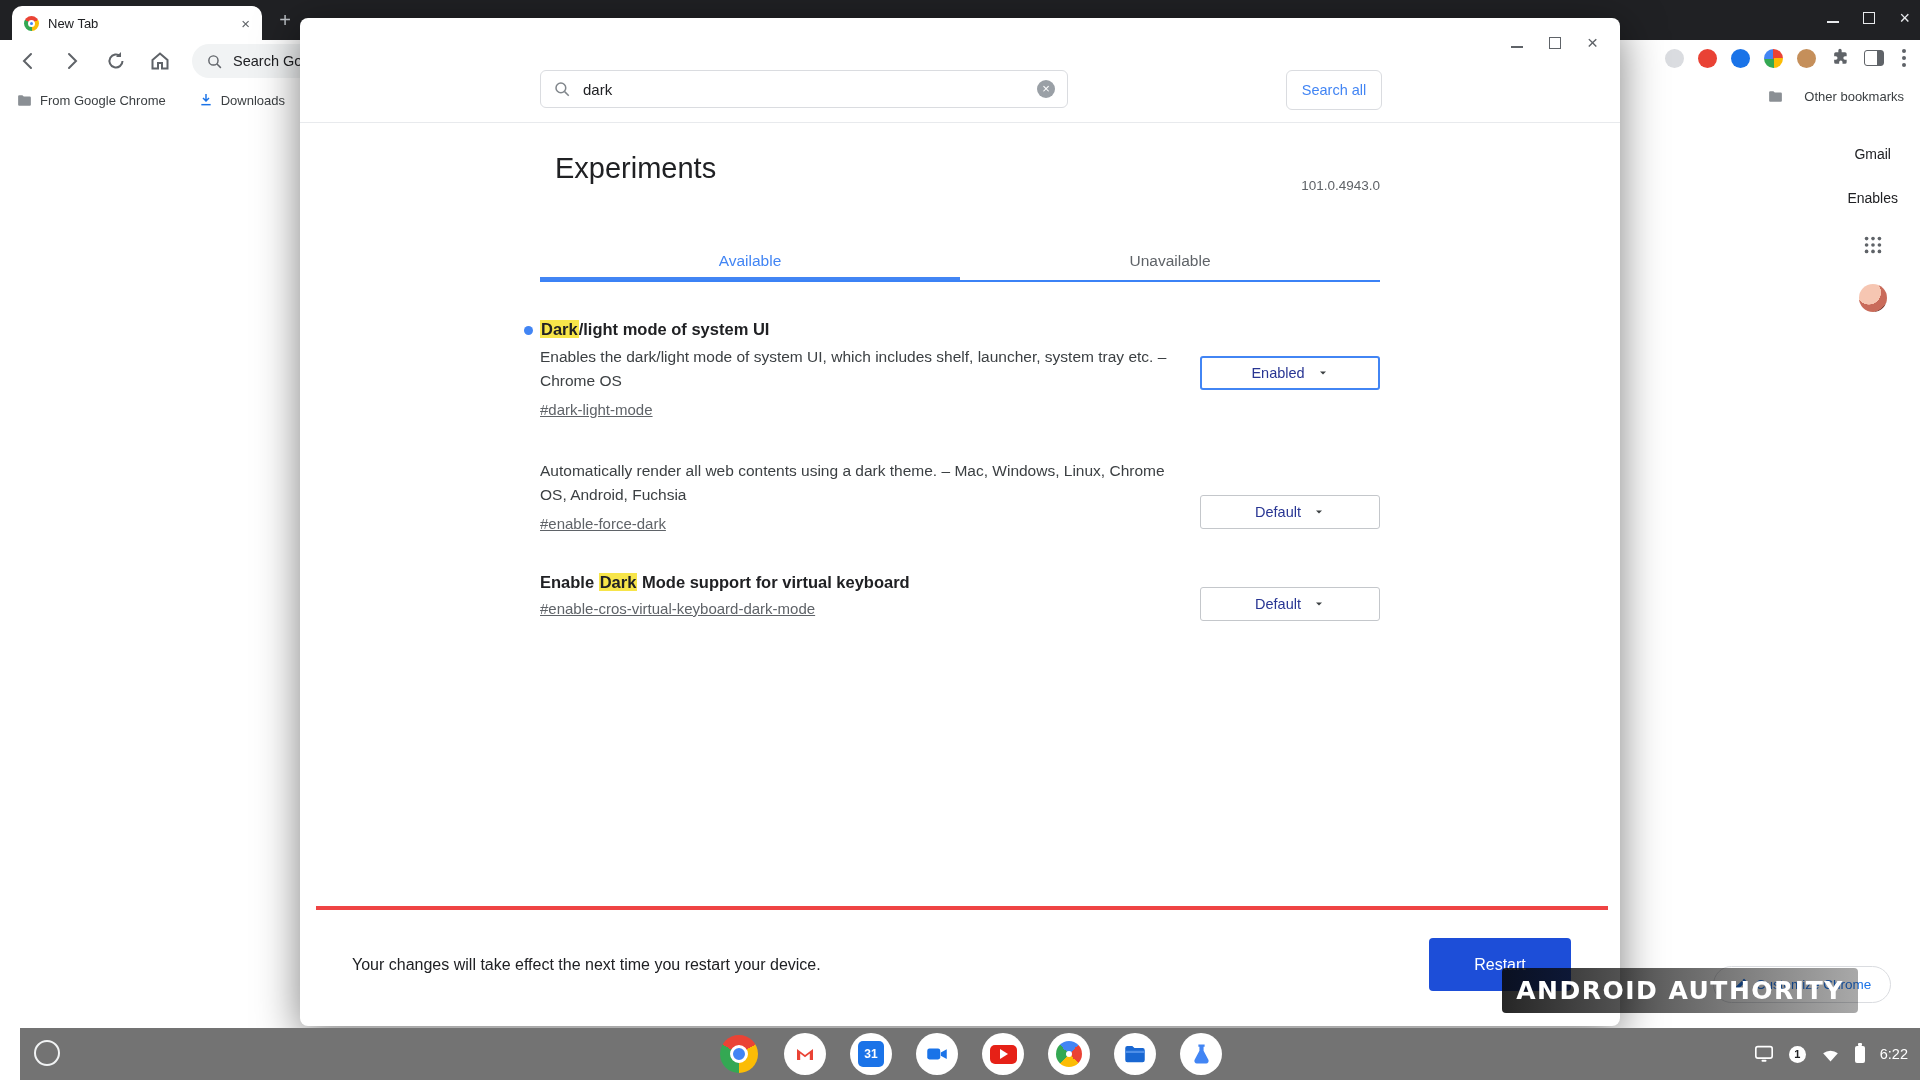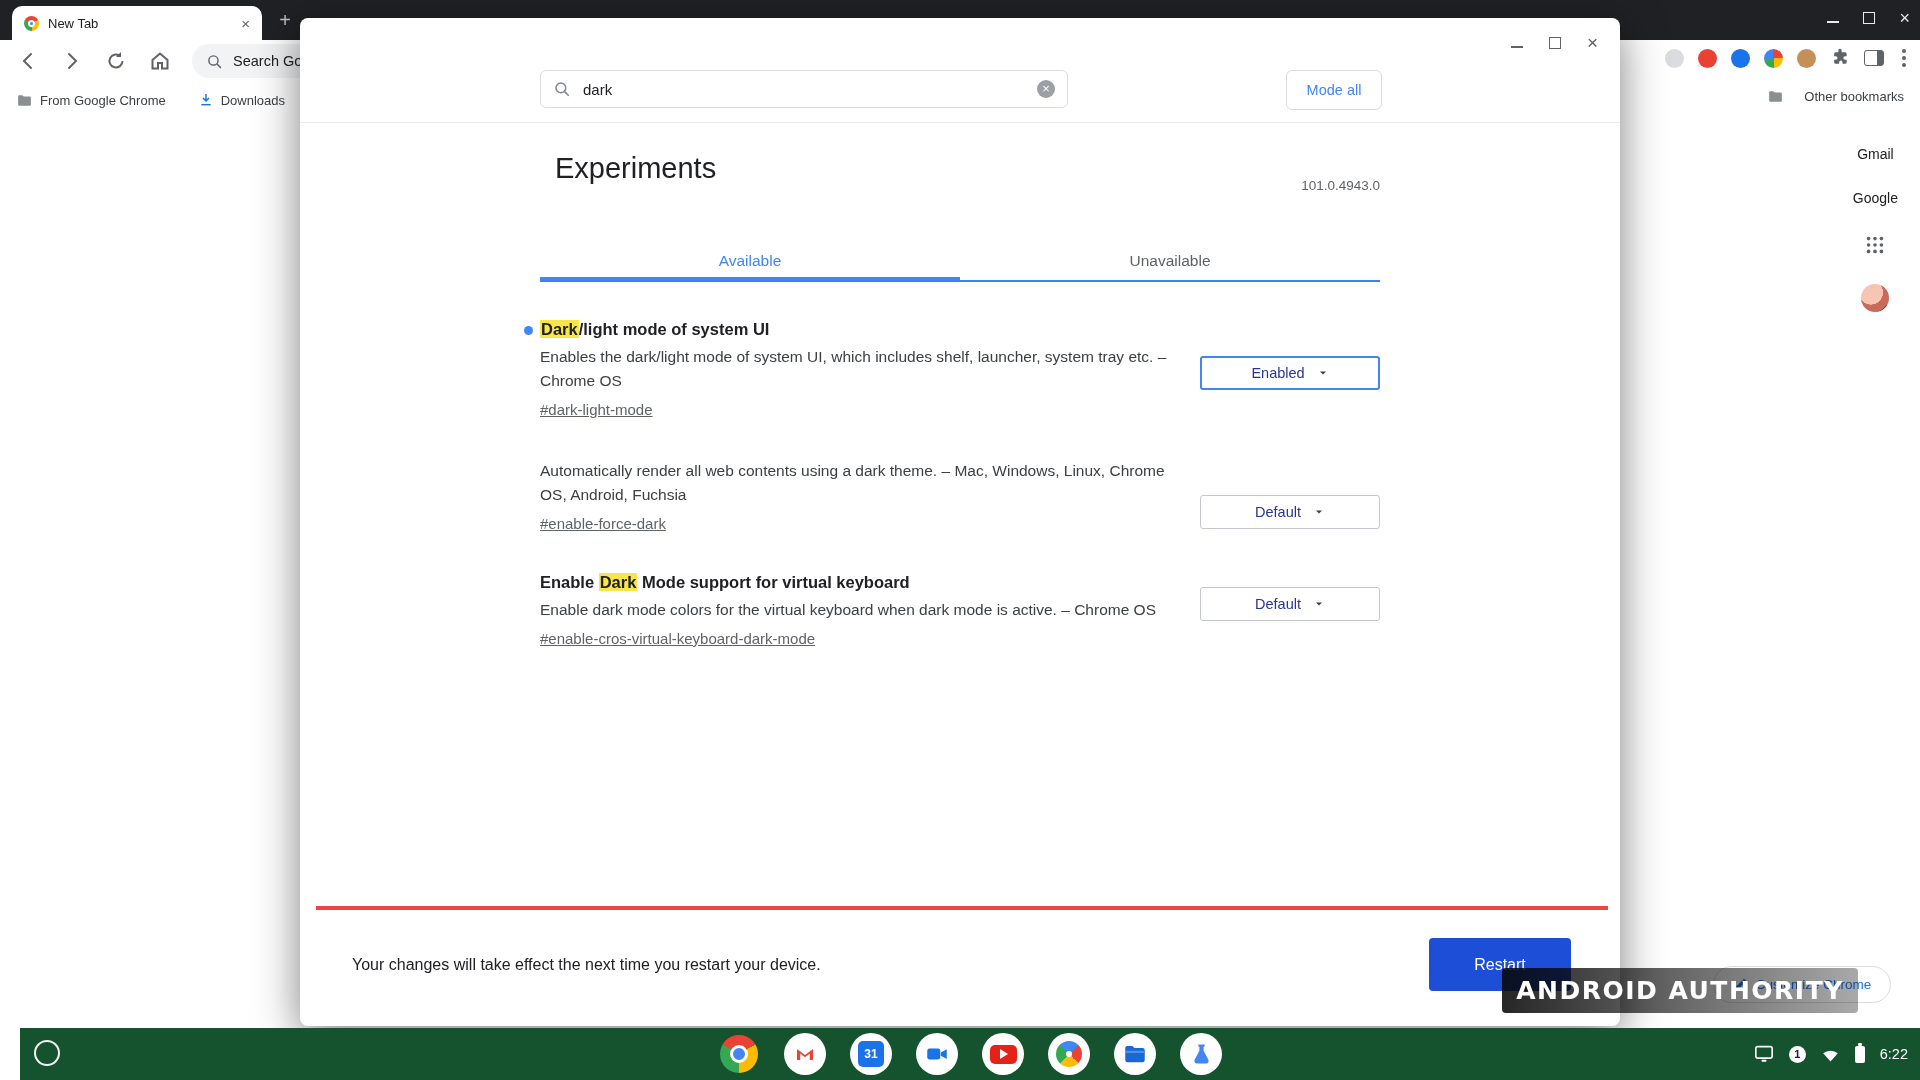--- a/index.html
+++ b/index.html
@@ -94,21 +94,21 @@
   
   .customize{position:absolute;left:1713px;top:966px;width:178px;height:37px;background:#fff;
        border:1px solid #dadce0;border-radius:19px;display:flex;align-items:center;justify-content:center;
        gap:8px;font-size:13.5px;color:#1a73e8;z-index:30;box-sizing:border-box;}
   .watermark{position:absolute;left:1502px;top:968px;width:356px;height:45px;border-radius:4px;
        background:linear-gradient(90deg,rgba(8,8,8,.88),rgba(8,8,8,.35));display:flex;align-items:center;
        justify-content:center;color:#fff;font-weight:700;font-size:25px;letter-spacing:1.5px;z-index:31;
        font-family:"DejaVu Sans",sans-serif;}
 
   
-  .shelf{position:absolute;left:0;right:0;bottom:0;height:52px;background:#14532d;z-index:20;margin-left:20px;}
+  .shelf{position:absolute;left:0;right:0;bottom:0;height:52px;background:#737373;z-index:20;margin-left:20px;}
   .launcher{position:absolute;left:14px;top:12px;width:26px;height:26px;border-radius:50%;
        border:2.5px solid #f1f3f4;box-sizing:border-box;}
   .shelf-apps{position:absolute;left:50%;top:5px;transform:translateX(-50%);display:flex;gap:24px;align-items:center;}
   .app{width:42px;height:42px;border-radius:50%;background:#fff;display:flex;align-items:center;
        justify-content:center;overflow:hidden;}
   .chrome-logo{width:38px;height:38px;border-radius:50%;position:relative;
        background:conic-gradient(from -60deg,#ea4335 0 33.3%,#fbbc05 0 66.6%,#34a853 0 100%);}
   .chrome-logo::after{content:"";position:absolute;inset:10px;background:#4285f4;border:3px solid #fff;border-radius:50%;}
   .cal-tile{width:26px;height:26px;background:#1a73e8;border-radius:5px;color:#fff;font-size:12px;
        font-weight:700;display:flex;align-items:center;justify-content:center;}
@@ -199,21 +199,21 @@
 
 <div class="other-bookmarks">
   <svg width="17" height="17" viewBox="0 0 24 24">
     <path d="M3 6 a1.5 1.5 0 0 1 1.5 -1.5 H9 l2 2 h8.5 A1.5 1.5 0 0 1 21 8 V18 a1.5 1.5 0 0 1 -1.5 1.5 h-15 A1.5 1.5 0 0 1 3 18 Z" fill="#8a8f94"></path>
     </svg>
   <span>Other bookmarks</span>
 </div>
 
 <div class="ntp-links">
   <span>Gmail</span>
-  <span>Google</span>
+  <span>Enables</span>
   <svg width="22" height="22" viewBox="0 0 24 24">
     <g fill="#5f6368">
         <circle cx="5" cy="5" r="2"></circle>
         <circle cx="12" cy="5" r="2"></circle>
         <circle cx="19" cy="5" r="2"></circle>
     <circle cx="5" cy="12" r="2"></circle>
         <circle cx="12" cy="12" r="2"></circle>
         <circle cx="19" cy="12" r="2"></circle>
     <circle cx="5" cy="19" r="2"></circle>
         <circle cx="12" cy="19" r="2"></circle>
@@ -231,21 +231,21 @@
   </div>
 
   <div class="fw-search">
     <svg width="18" height="18" viewBox="0 0 24 24">
       <circle cx="10.5" cy="10.5" r="6.5" fill="none" stroke="#80868b" stroke-width="2"></circle>
       <path d="M15.5 15.5 L21 21" stroke="#80868b" stroke-width="2"></path>
       </svg>
     <input value="dark" style="">
     <span class="clear-btn">×</span>
   </div>
-  <div class="fw-reset">Mode all</div>
+  <div class="fw-reset">Search all</div>
   <div class="fw-divider"></div>
 
   <div class="fw-title">Experiments</div>
   <div class="fw-version">101.0.4943.0</div>
 
   <div class="fw-tabs">
     <div class="fw-tab active">Available</div>
     <div class="fw-tab">Unavailable</div>
   </div>
 
@@ -270,21 +270,20 @@
       <div class="flag-select sel-mid">
         <span>Default</span>
         <svg width="12" height="12" viewBox="0 0 24 24">
           <path d="M6 9 l6 6 6-6 z" fill="#3c4043"></path>
           </svg>
       </div>
     </div>
 
     <div class="flag">
       <div class="flag-title"><span>Enable </span><span class="hl">Dark</span><span> Mode support for virtual keyboard</span></div>
-      <div class="flag-desc">Enable dark mode colors for the virtual keyboard when dark mode is active. – Chrome OS</div>
       <a class="flag-link">#enable-cros-virtual-keyboard-dark-mode</a>
       <div class="flag-select sel-top">
         <span>Default</span>
         <svg width="12" height="12" viewBox="0 0 24 24">
           <path d="M6 9 l6 6 6-6 z" fill="#3c4043"></path>
           </svg>
       </div>
     </div>
 
   </div>

